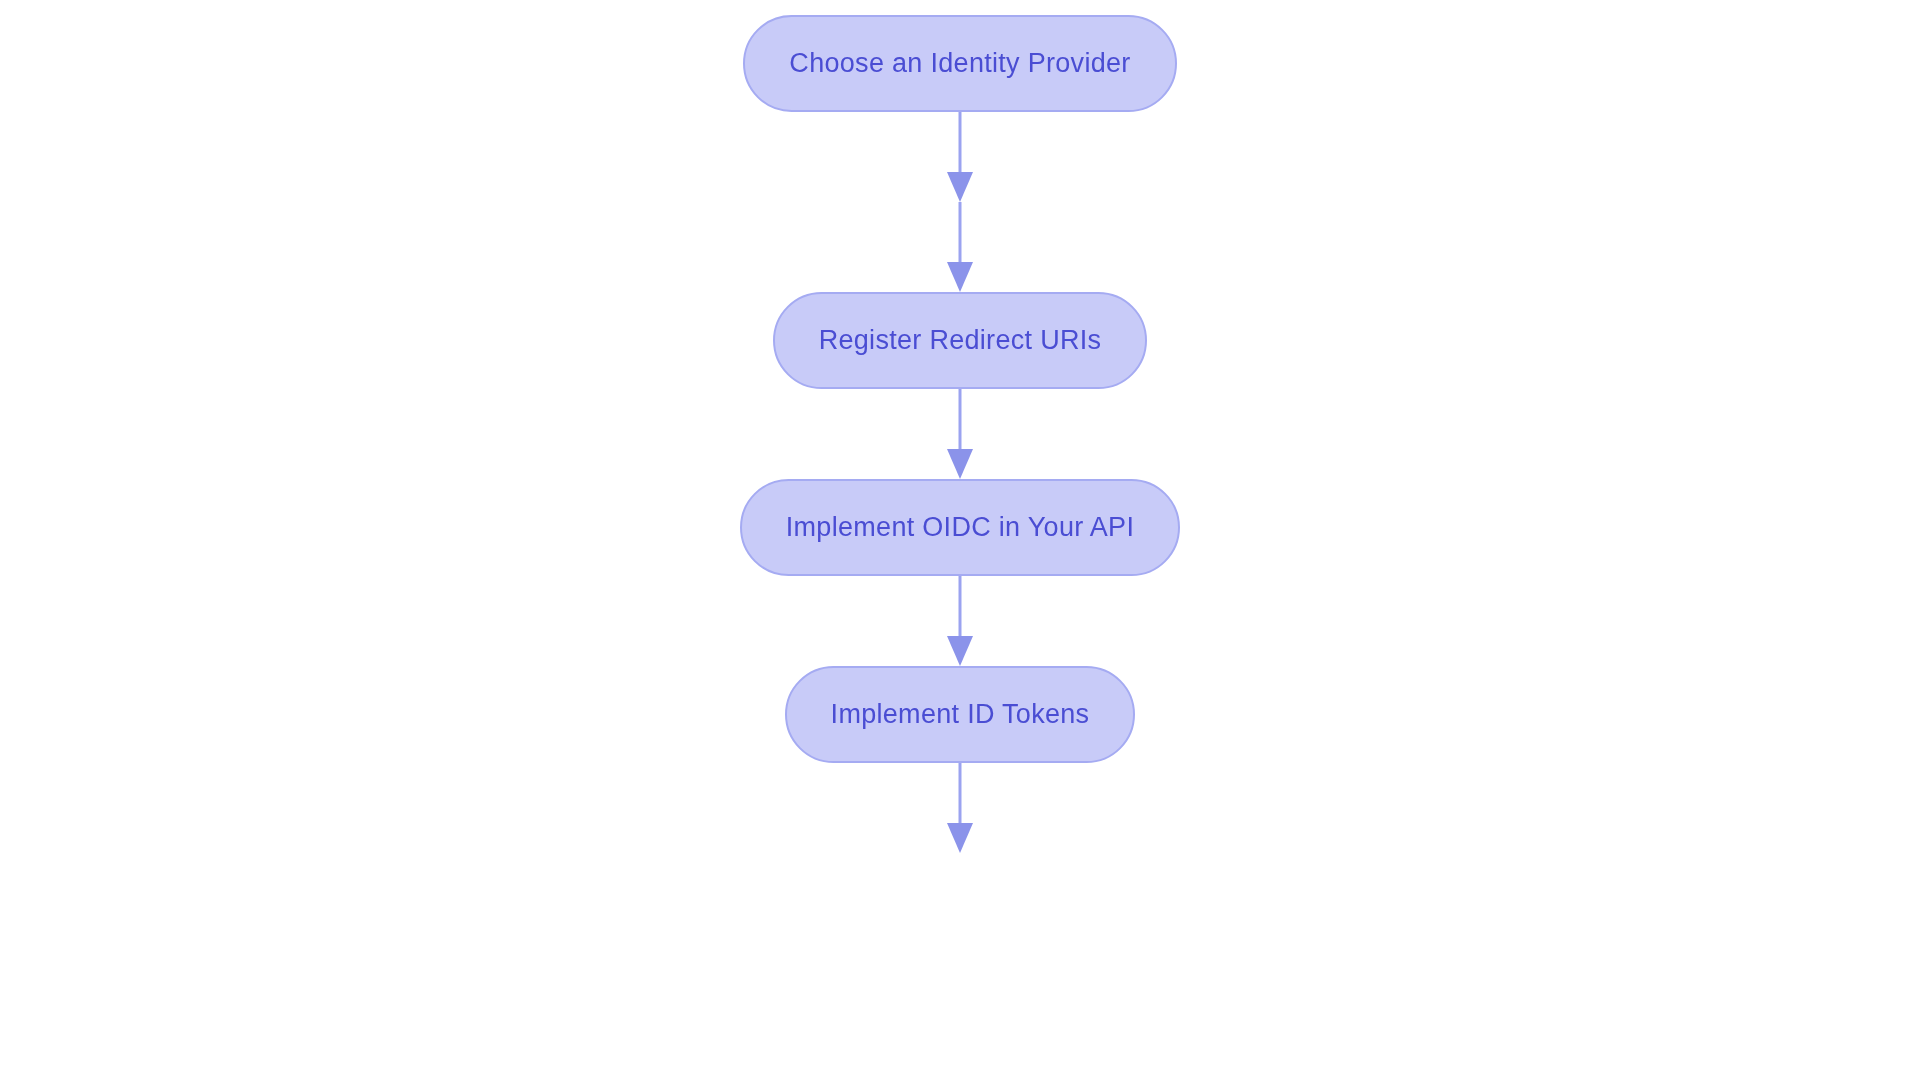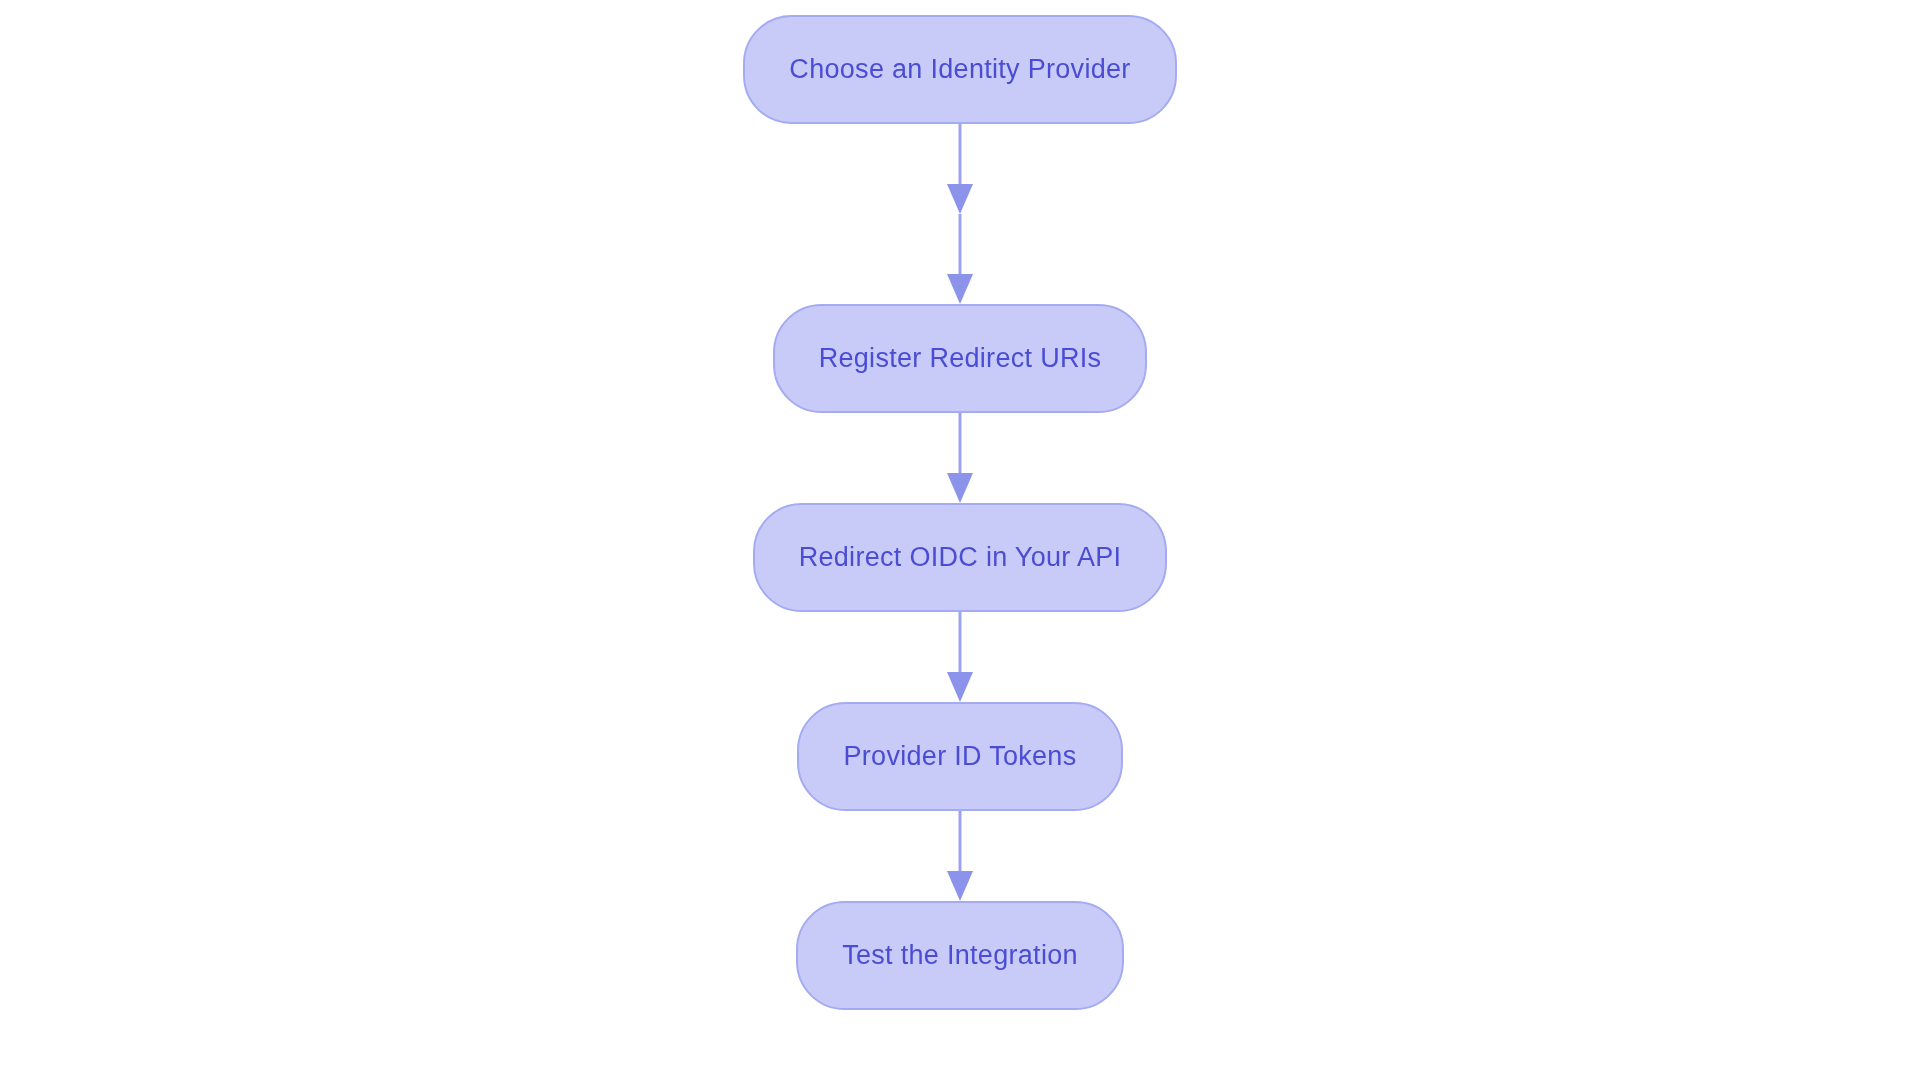--- a/index.html
+++ b/index.html
@@ -18,21 +18,21 @@
     overflow:hidden;
   }
   .flow{
     width:1920px;
     padding-top:15px;
     display:flex;
     flex-direction:column;
     align-items:center;
   }
   .node{
-    height:109px;
+    height:97px;
     border-radius:48.5px;
     background:var(--node-fill);
     border:2px solid var(--node-border);
     display:flex;
     align-items:center;
     justify-content:center;
     padding:0 44px;
   }
   .node span{
     color:var(--node-text);
@@ -68,34 +68,31 @@
   <div class="node">
     <span>Register Redirect URIs</span>
   </div>
 
   <svg class="arrow" width="30" height="90" viewBox="0 0 30 90">
     <line x1="15" y1="0" x2="15" y2="64"></line>
     <path d="M2 60 L28 60 L15 90 Z"></path>
   </svg>
 
   <div class="node">
-    <span>Redirect OIDC in Your API</span>
+    <span>Implement OIDC in Your API</span>
   </div>
 
   <svg class="arrow" width="30" height="90" viewBox="0 0 30 90">
     <line x1="15" y1="0" x2="15" y2="64"></line>
     <path d="M2 60 L28 60 L15 90 Z"></path>
   </svg>
 
   <div class="node">
-    <span>Provider ID Tokens</span>
+    <span>Implement ID Tokens</span>
   </div>
 
   <svg class="arrow" width="30" height="90" viewBox="0 0 30 90">
     <line x1="15" y1="0" x2="15" y2="64"></line>
     <path d="M2 60 L28 60 L15 90 Z"></path>
   </svg>
 
-  <div class="node">
-    <span>Test the Integration</span>
-  </div>
 
 </div>
 
 </body></html>

